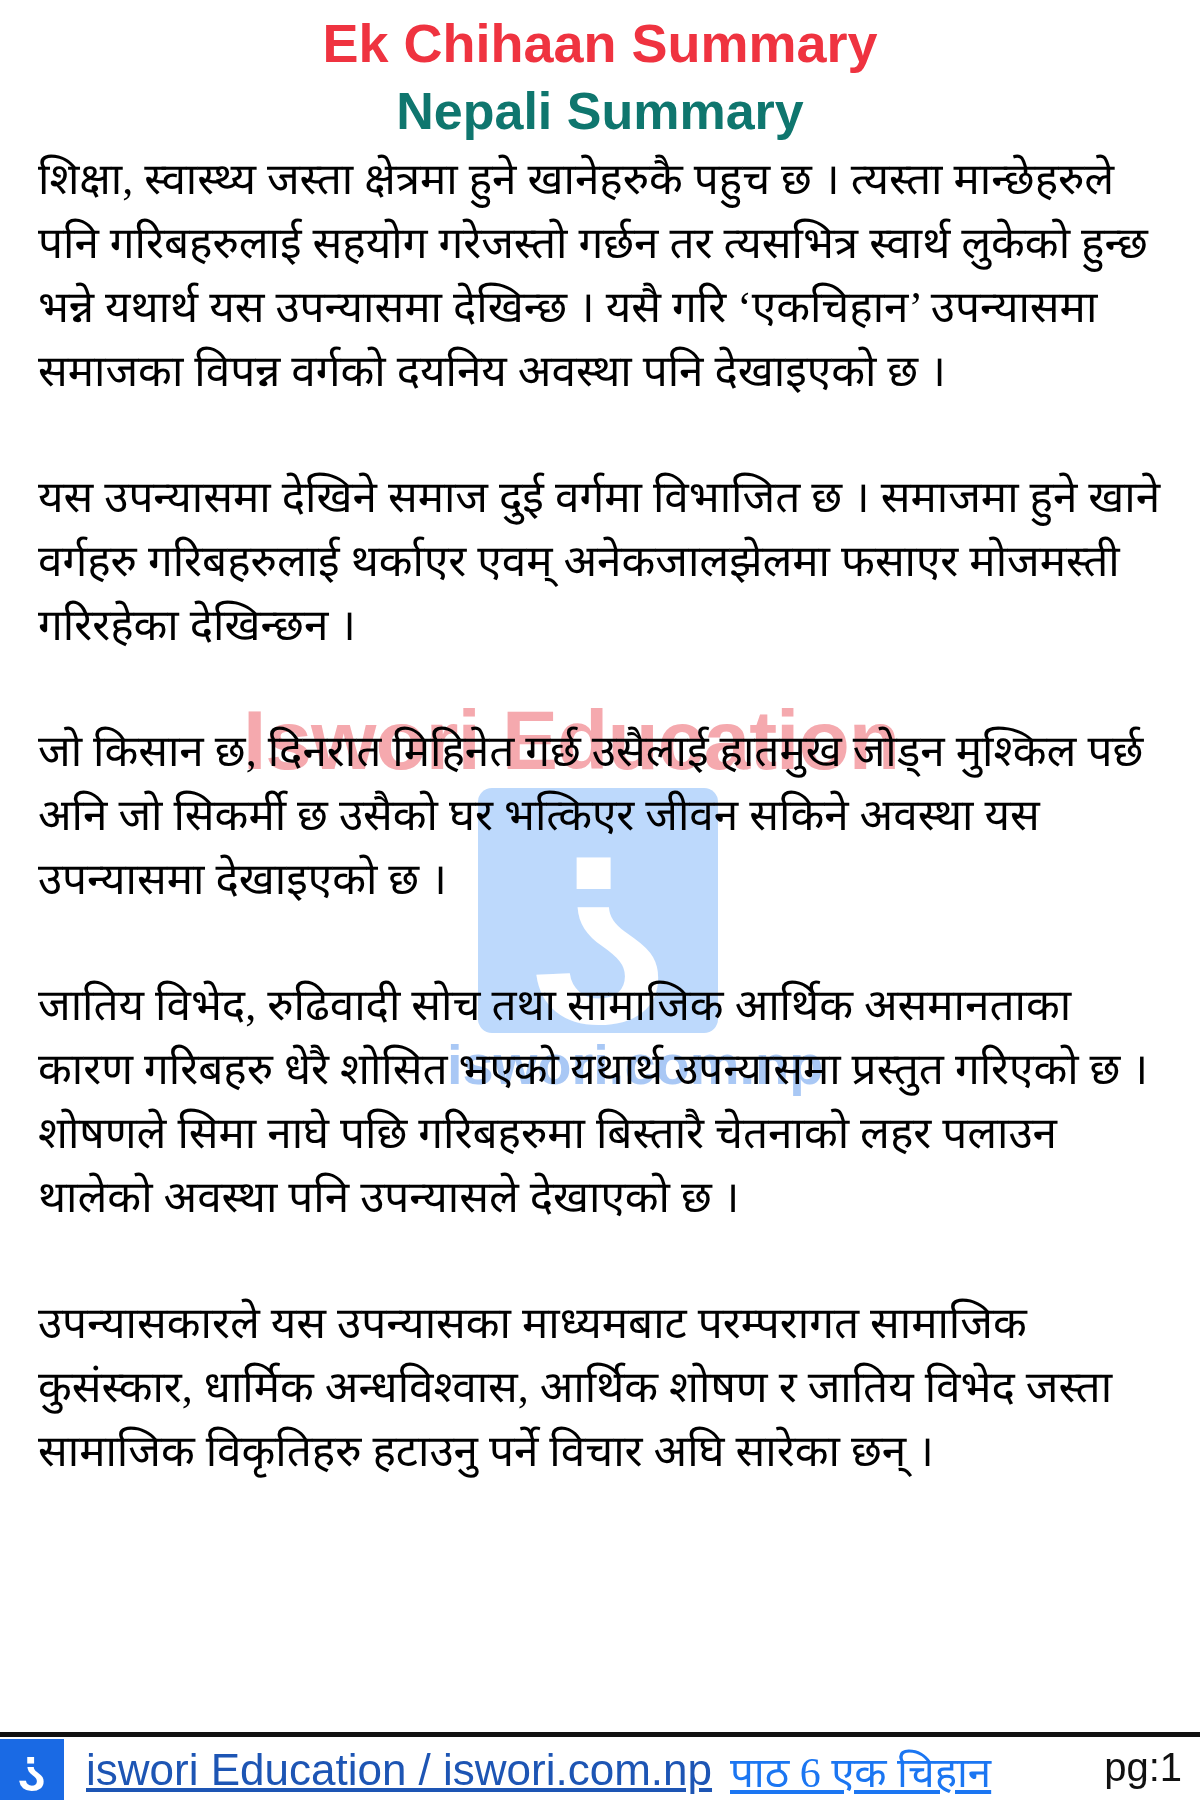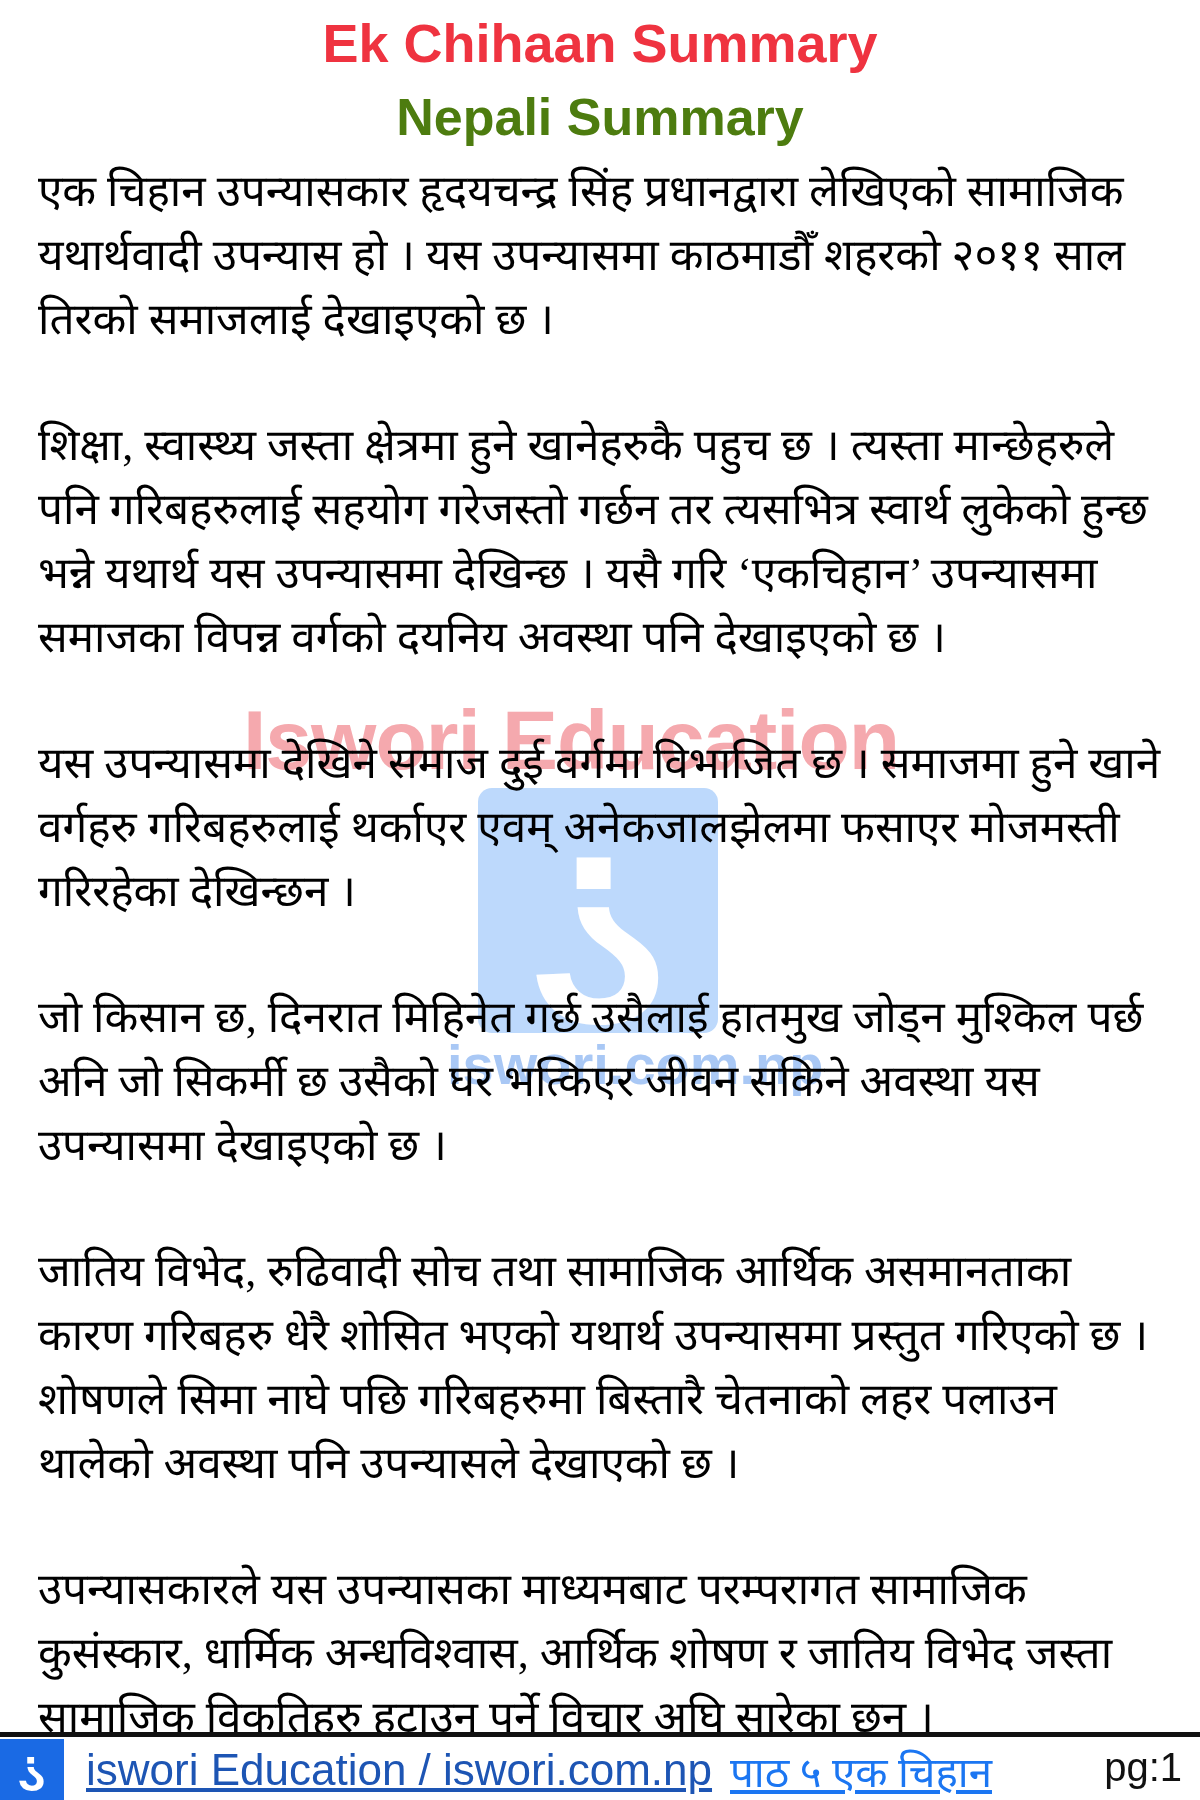--- a/index.html
+++ b/index.html
@@ -73,27 +73,27 @@
   .title-en {
     margin: 4px;
     font-family: "Liberation Sans", sans-serif;
     font-weight: 700;
     font-size: 54px;
     line-height: 62px;
     text-align: center;
     color: #ef3340;
   }
   .title-np {
-    margin: 14px;
+    margin: 8px;
     font-family: "Liberation Sans", sans-serif;
     font-weight: 700;
     font-size: 52px;
     line-height: 58px;
     text-align: center;
-    color: #4d7c0f;
+    color: #0f766e;
   }
   .para {
     margin: 0 0 62px 0;
     font-size: 44px;
     line-height: 64px;
     color: #000000;
     text-align: left;
   }
   .para:first-of-type { margin-top: 6px; }
 
@@ -172,30 +172,29 @@
     <div class="wm-logo">
       <span class="wm-logo-glyph">¿</span>
     </div>
     <div class="wm-url">iswori.com.np</div>
   </div>
 
   <div class="content">
     <h1 class="title-en">Ek Chihaan Summary</h1>
     <h2 class="title-np">Nepali Summary</h2>
 
-    <p class="para">एक चिहान उपन्यासकार हृदयचन्द्र सिंह प्रधानद्वारा लेखिएको सामाजिक यथार्थवादी उपन्यास हो । यस उपन्यासमा काठमाडौँ शहरको २०११ साल तिरको समाजलाई देखाइएको छ ।</p>
     <p class="para">शिक्षा, स्वास्थ्य जस्ता क्षेत्रमा हुने खानेहरुकै पहुच छ । त्यस्ता मान्छेहरुले पनि गरिबहरुलाई सहयोग गरेजस्तो गर्छन तर त्यसभित्र स्वार्थ लुकेको हुन्छ भन्ने यथार्थ यस उपन्यासमा देखिन्छ । यसै गरि ‘एकचिहान’ उपन्यासमा समाजका विपन्न वर्गको दयनिय अवस्था पनि देखाइएको छ ।</p>
     <p class="para">यस उपन्यासमा देखिने समाज दुई वर्गमा विभाजित छ । समाजमा हुने खाने वर्गहरु गरिबहरुलाई थर्काएर एवम् अनेकजालझेलमा फसाएर मोजमस्ती गरिरहेका देखिन्छन ।</p>
     <p class="para">जो किसान छ, दिनरात मिहिनेत गर्छ उसैलाई हातमुख जोड्न मुश्किल पर्छ अनि जो सिकर्मी छ उसैको घर भत्किएर जीवन सकिने अवस्था यस उपन्यासमा देखाइएको छ ।</p>
     <p class="para">जातिय विभेद, रुढिवादी सोच तथा सामाजिक आर्थिक असमानताका कारण गरिबहरु धेरै शोसित भएको यथार्थ उपन्यासमा प्रस्तुत गरिएको छ । शोषणले सिमा नाघे पछि गरिबहरुमा बिस्तारै चेतनाको लहर पलाउन थालेको अवस्था पनि उपन्यासले देखाएको छ ।</p>
     <p class="para">उपन्यासकारले यस उपन्यासका माध्यमबाट परम्परागत सामाजिक कुसंस्कार, धार्मिक अन्धविश्वास, आर्थिक शोषण र जातिय विभेद जस्ता सामाजिक विकृतिहरु हटाउनु पर्ने विचार अघि सारेका छन् ।</p>
   </div>
 
   <div class="footer">
     <div class="footer-logo">
       <span class="footer-logo-glyph">¿</span>
     </div>
     <a class="footer-site-link">iswori Education / iswori.com.np</a>
-    <a class="footer-lesson-link">पाठ ५ एक चिहान</a>
+    <a class="footer-lesson-link">पाठ 6 एक चिहान</a>
     <div class="footer-page">pg:1</div>
   </div>
 
 </div>
 
 </body></html>

